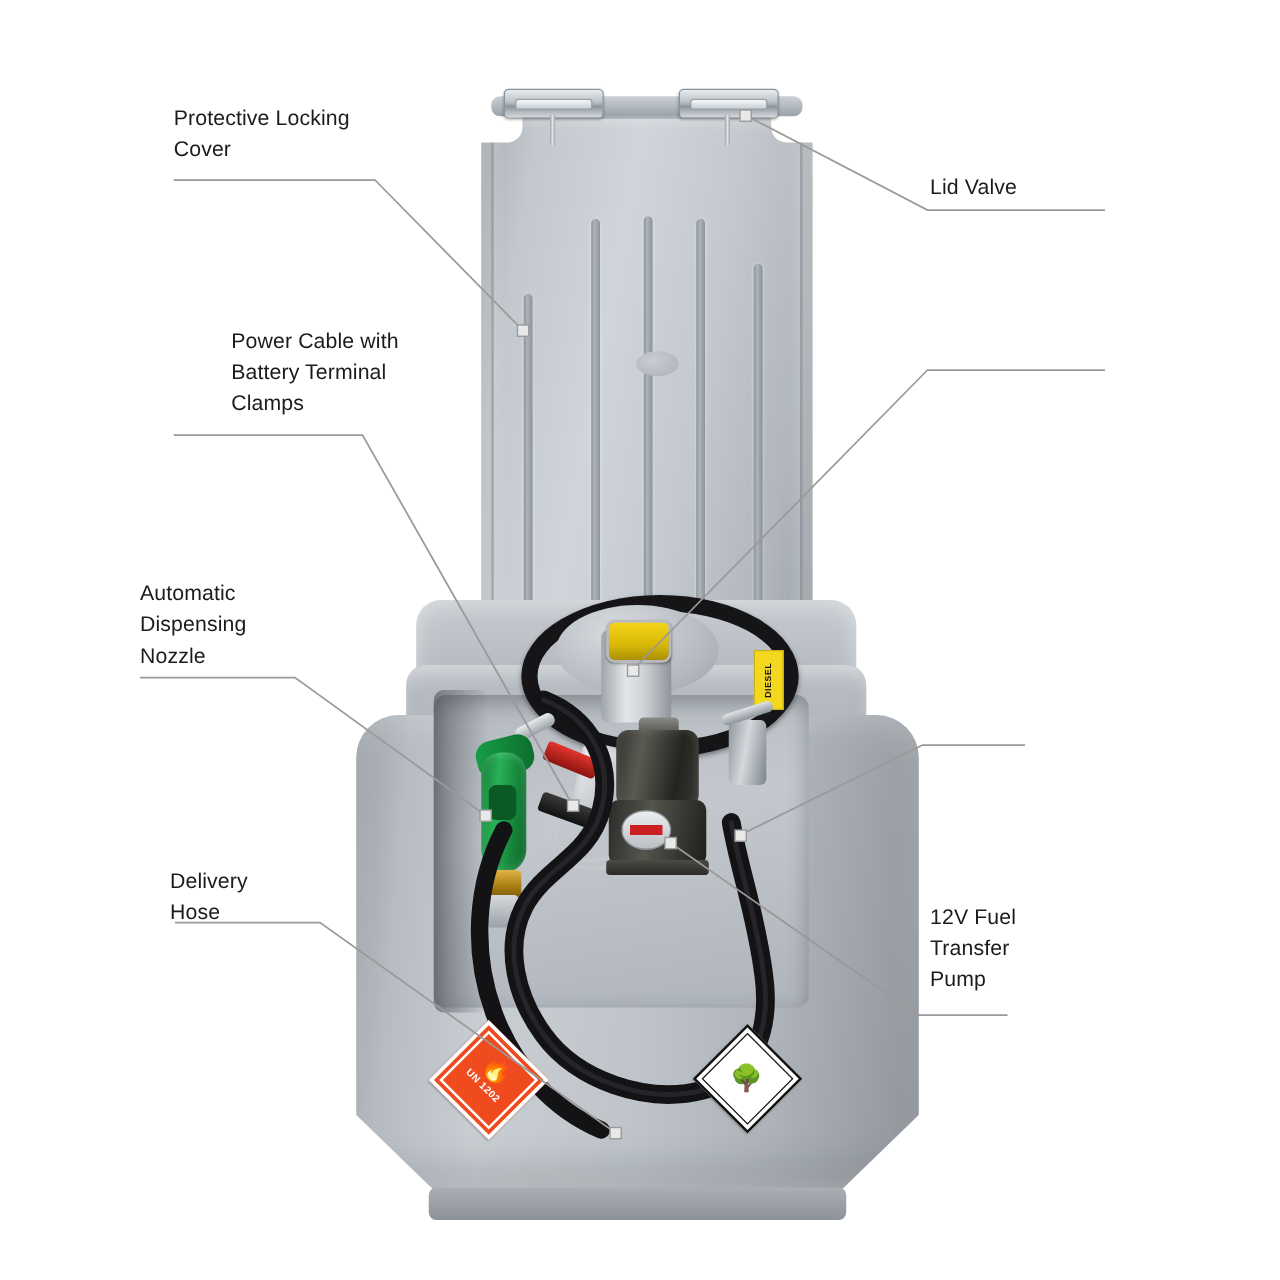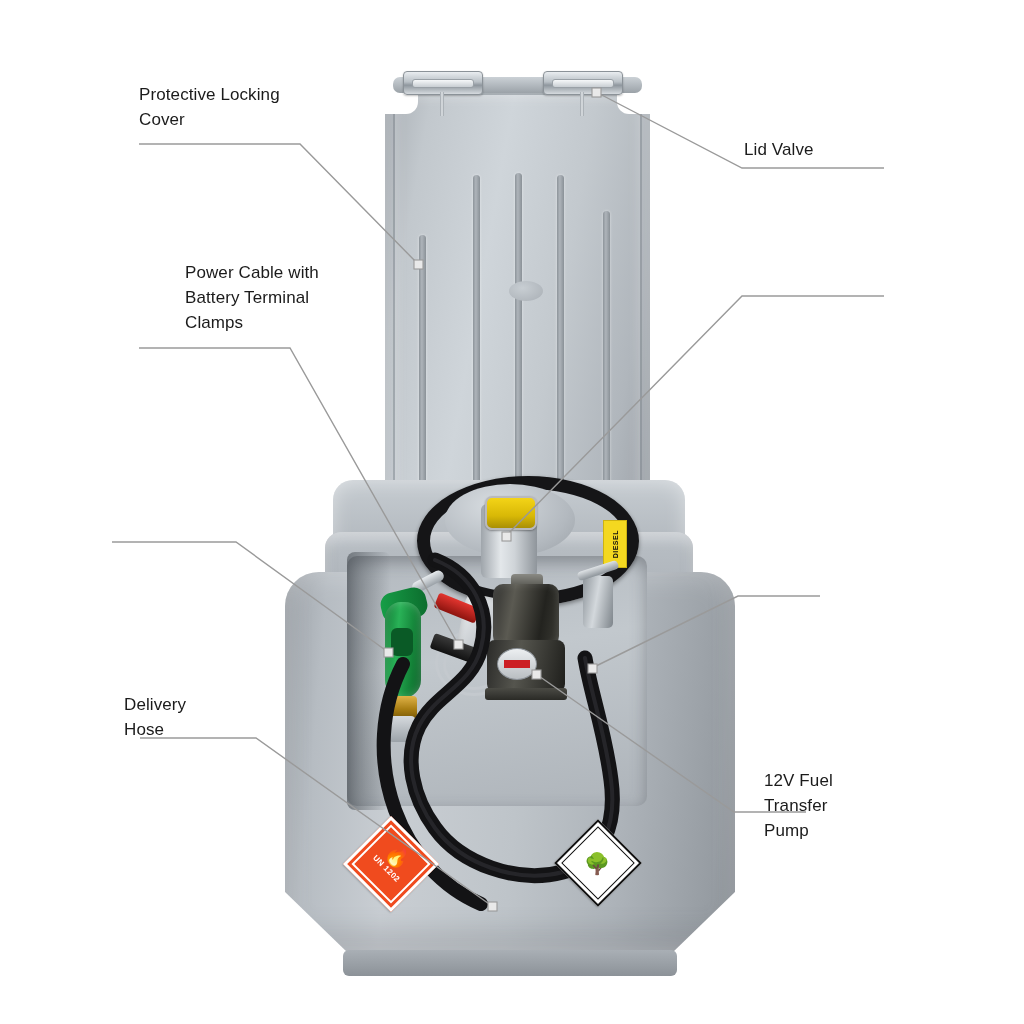--- a/index.html
+++ b/index.html
@@ -290,21 +290,24 @@
       <rect x="588" y="664" width="9" height="9"></rect>
       <rect x="532" y="670" width="9" height="9"></rect>
     </g>
   </svg>
 
   <div class="callout" style="left:139px;top:82px;">Protective Locking
 Cover</div>
   <div class="callout" style="left:139px;top:260px;margin-left:46px;">Power Cable with
 Battery Terminal
 Clamps</div>
-  <div class="callout" style="left:124px;top:692px;">Delivery
+  <div class="callout" style="left:112px;top:462px;">Automatic
+Dispensing
+Nozzle</div>
+  <div class="callout" style="left:136px;top:692px;">Delivery
 Hose</div>
 
   <div class="callout" style="left:744px;top:137px;">Lid Valve</div>
-  <div class="callout" style="left:744px;top:768px;margin-left:20px;">12V Fuel
+  <div class="callout" style="left:744px;top:721px;">12V Fuel
 Transfer
 Pump</div>
 
 </div>
 
 </body></html>

